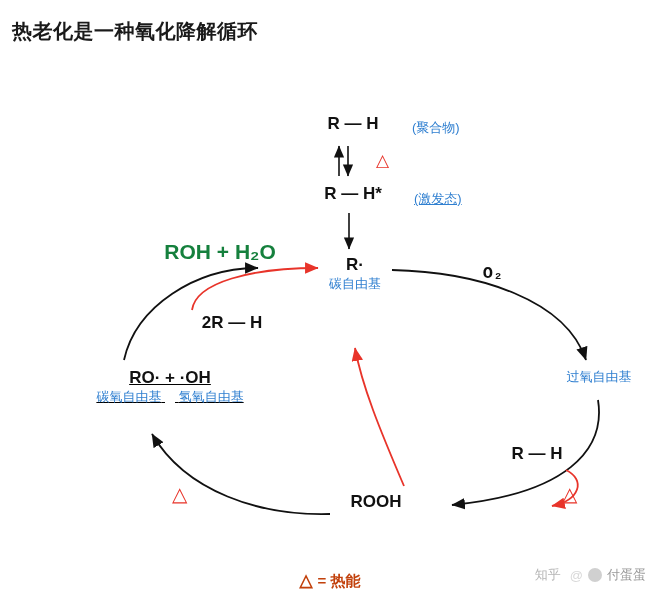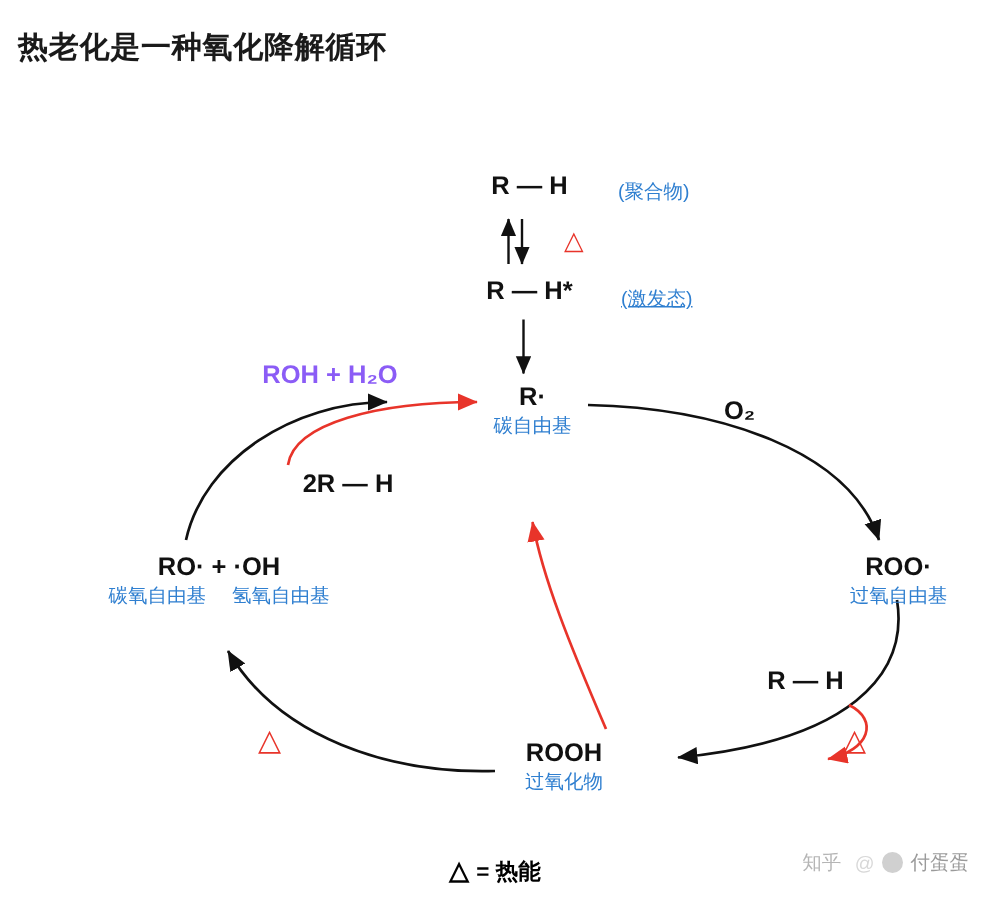--- a/index.html
+++ b/index.html
@@ -66,21 +66,21 @@
     font-size: 17px;
     line-height: 1;
   }
   .legend {
     position: absolute;
     left: 330px;
     top: 570px;
     transform: translateX(-50%);
     font-size: 15px;
     font-weight: bold;
-    color: #000000;
+    color: #c2410c;
     white-space: nowrap;
   }
   .legend .tri-inline {
     font-size: 17px;
     margin-right: 5px;
   }
   .watermark {
     position: absolute;
     right: 10px;
     top: 566px;
@@ -99,21 +99,21 @@
     margin: 0 5px;
   }
   .watermark .avatar {
     width: 14px;
     height: 14px;
     border-radius: 50%;
     background: #d0d0d0;
     margin-right: 5px;
     display: inline-block;
   }
-  .roh-row { font-size: 17px; font-weight: bold; color:#8b5cf6; }
+  .roh-row { font-size: 21px; font-weight: bold; color:#15803d; }
 </style>
 </head>
 <body>
 
 <div id="root">
 
   <div class="title">热老化是一种氧化降解循环</div>
 
   <svg class="arrows" viewBox="0 0 656 600">
     <defs>
@@ -165,45 +165,43 @@
   </div>
 
   <div class="node" style="left:158px; top:240px; width:124px;">
     <div class="formula roh-row">ROH + H₂O</div>
   </div>
 
   <div class="node" style="left:182px; top:313px; width:100px;">
     <div class="formula">2R — H</div>
   </div>
 
-  <div class="node" style="left:470px; top:264px; width:46px;">
+  <div class="node" style="left:470px; top:264px; width:46px;font-family:Liberation Mono, monospace;">
     <div class="formula">O₂</div>
   </div>
 
-  <div class="node" style="left:44px; top:368px; width:204px;">
+  <div class="node" style="left:68px; top:368px; width:204px;text-decoration:underline;">
     <div class="formula">RO· + ·OH</div>
     <div class="cn">
       <span>碳氧自由基</span>
       <span style="display:inline-block; width:10px;"></span>
       <span>氢氧自由基</span>
     </div>
   </div>
 
   <div class="node" style="left:544px; top:368px; width:110px;">
-    <div class="formula">ROO·</div>
     <div class="cn">过氧自由基</div>
   </div>
 
   <div class="node" style="left:492px; top:444px; width:90px;">
     <div class="formula">R — H</div>
   </div>
 
   <div class="node" style="left:326px; top:492px; width:100px;">
     <div class="formula">ROOH</div>
-    <div class="cn">过氧化物</div>
   </div>
 
   <div class="tri" style="left:172px; top:484px; font-size:20px;">△</div>
   <div class="tri" style="left:562px; top:484px; font-size:20px;">△</div>
 
   <div class="legend">
     <span class="tri-inline">△</span><span>= 热能</span>
   </div>
 
   <div class="watermark">

